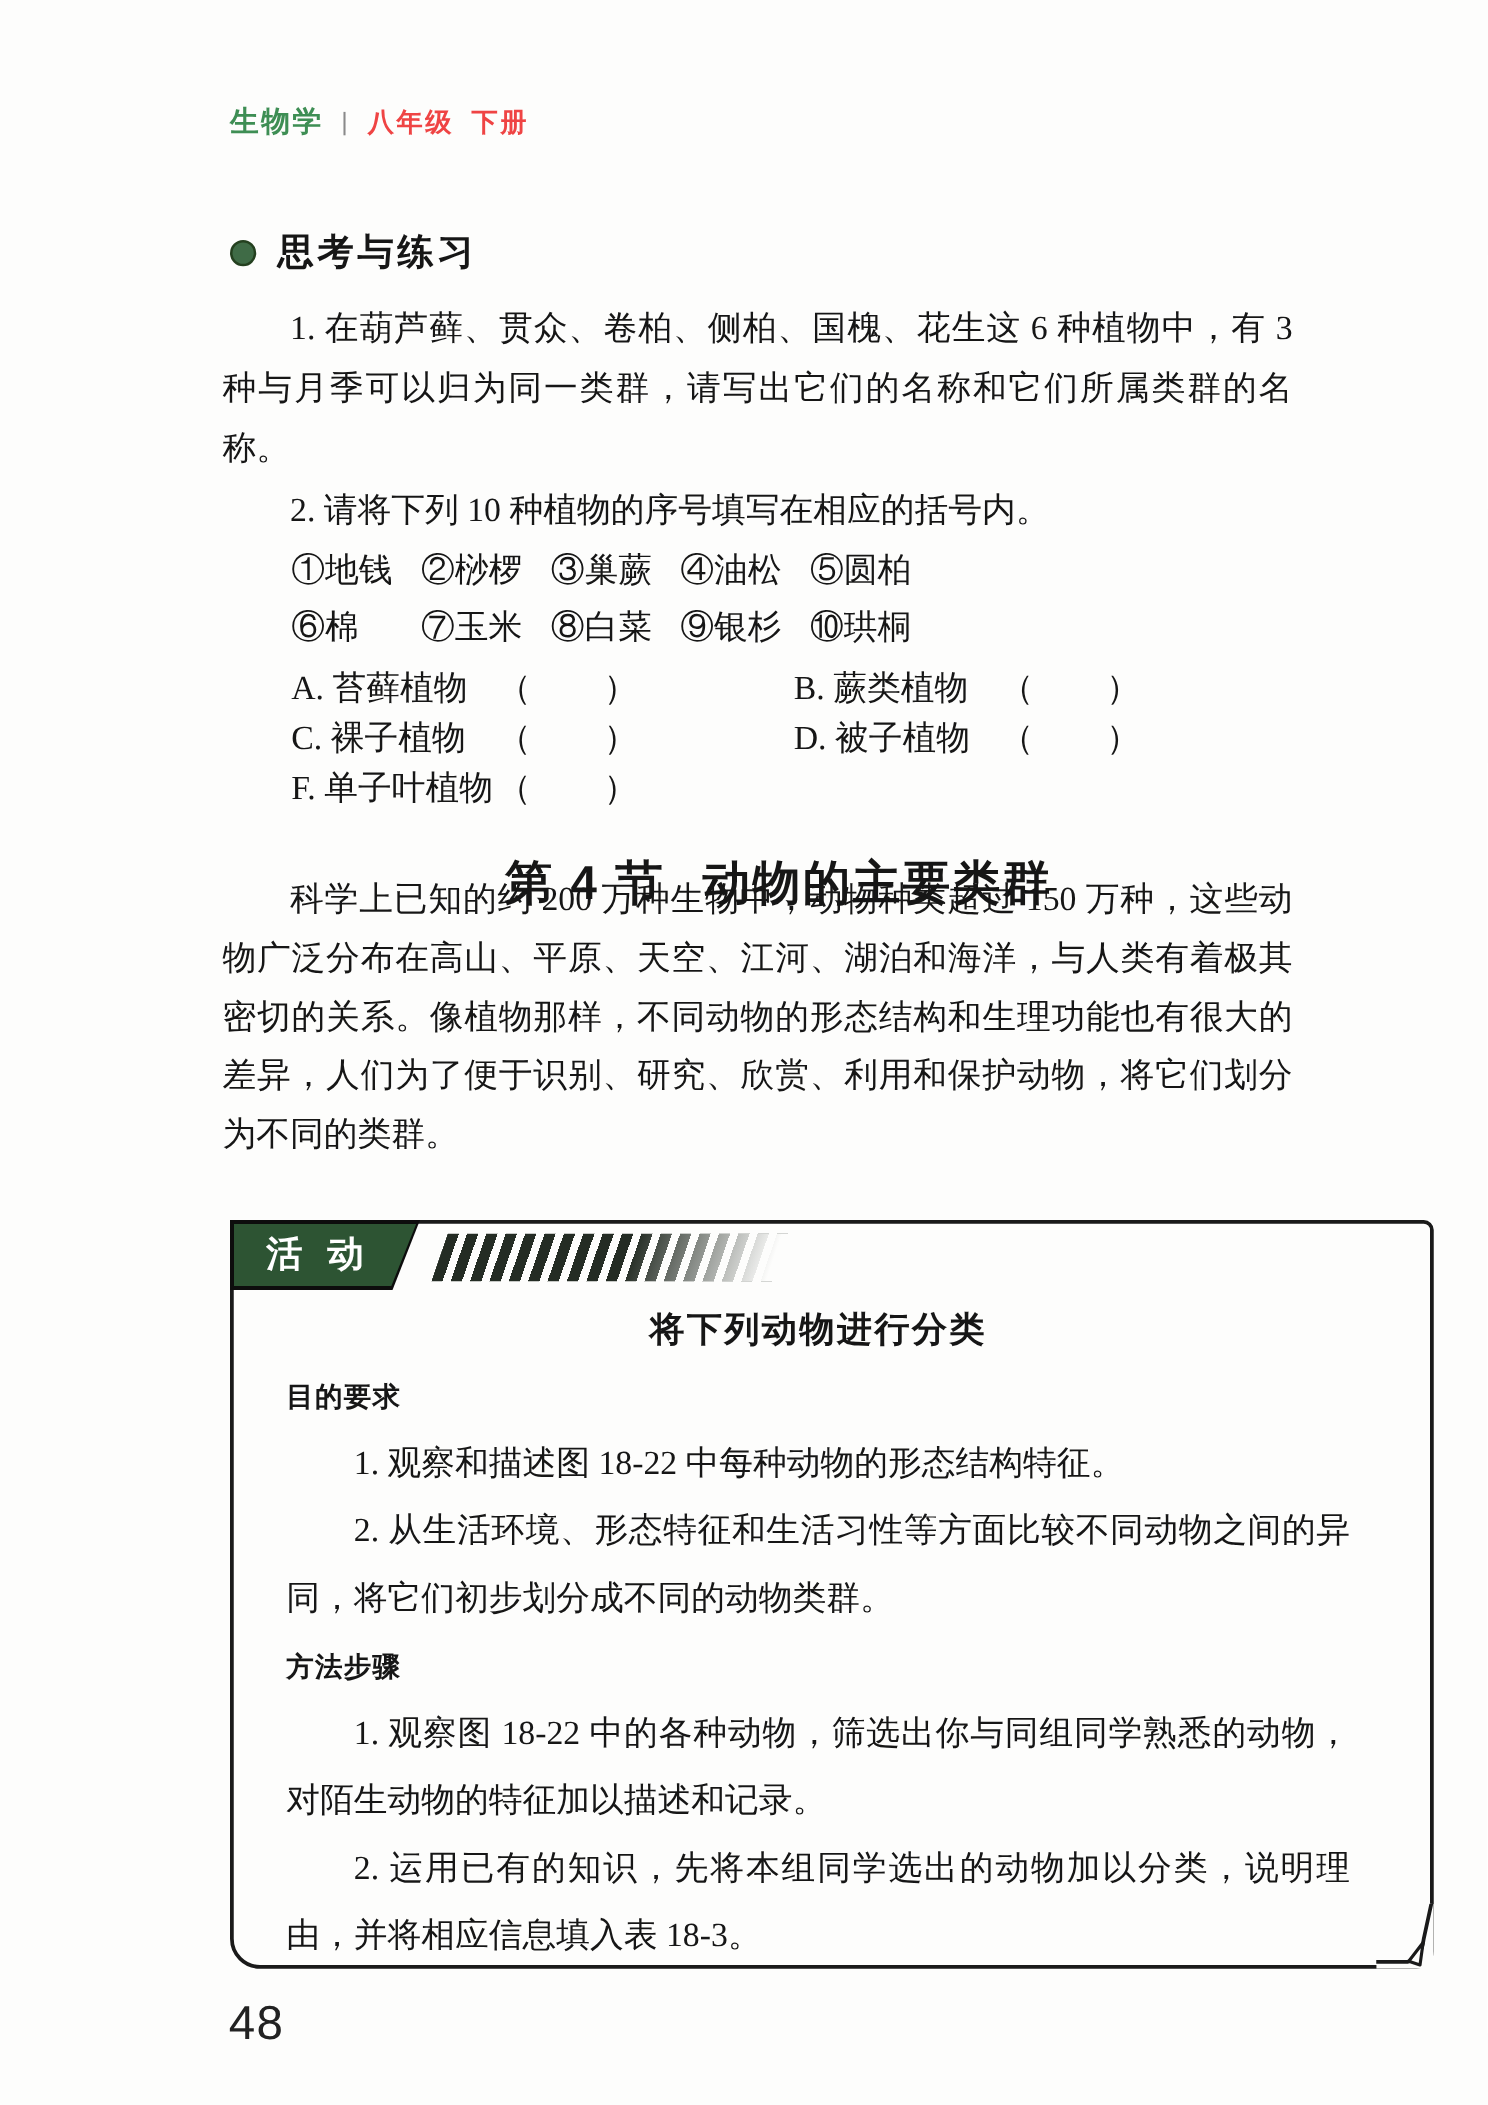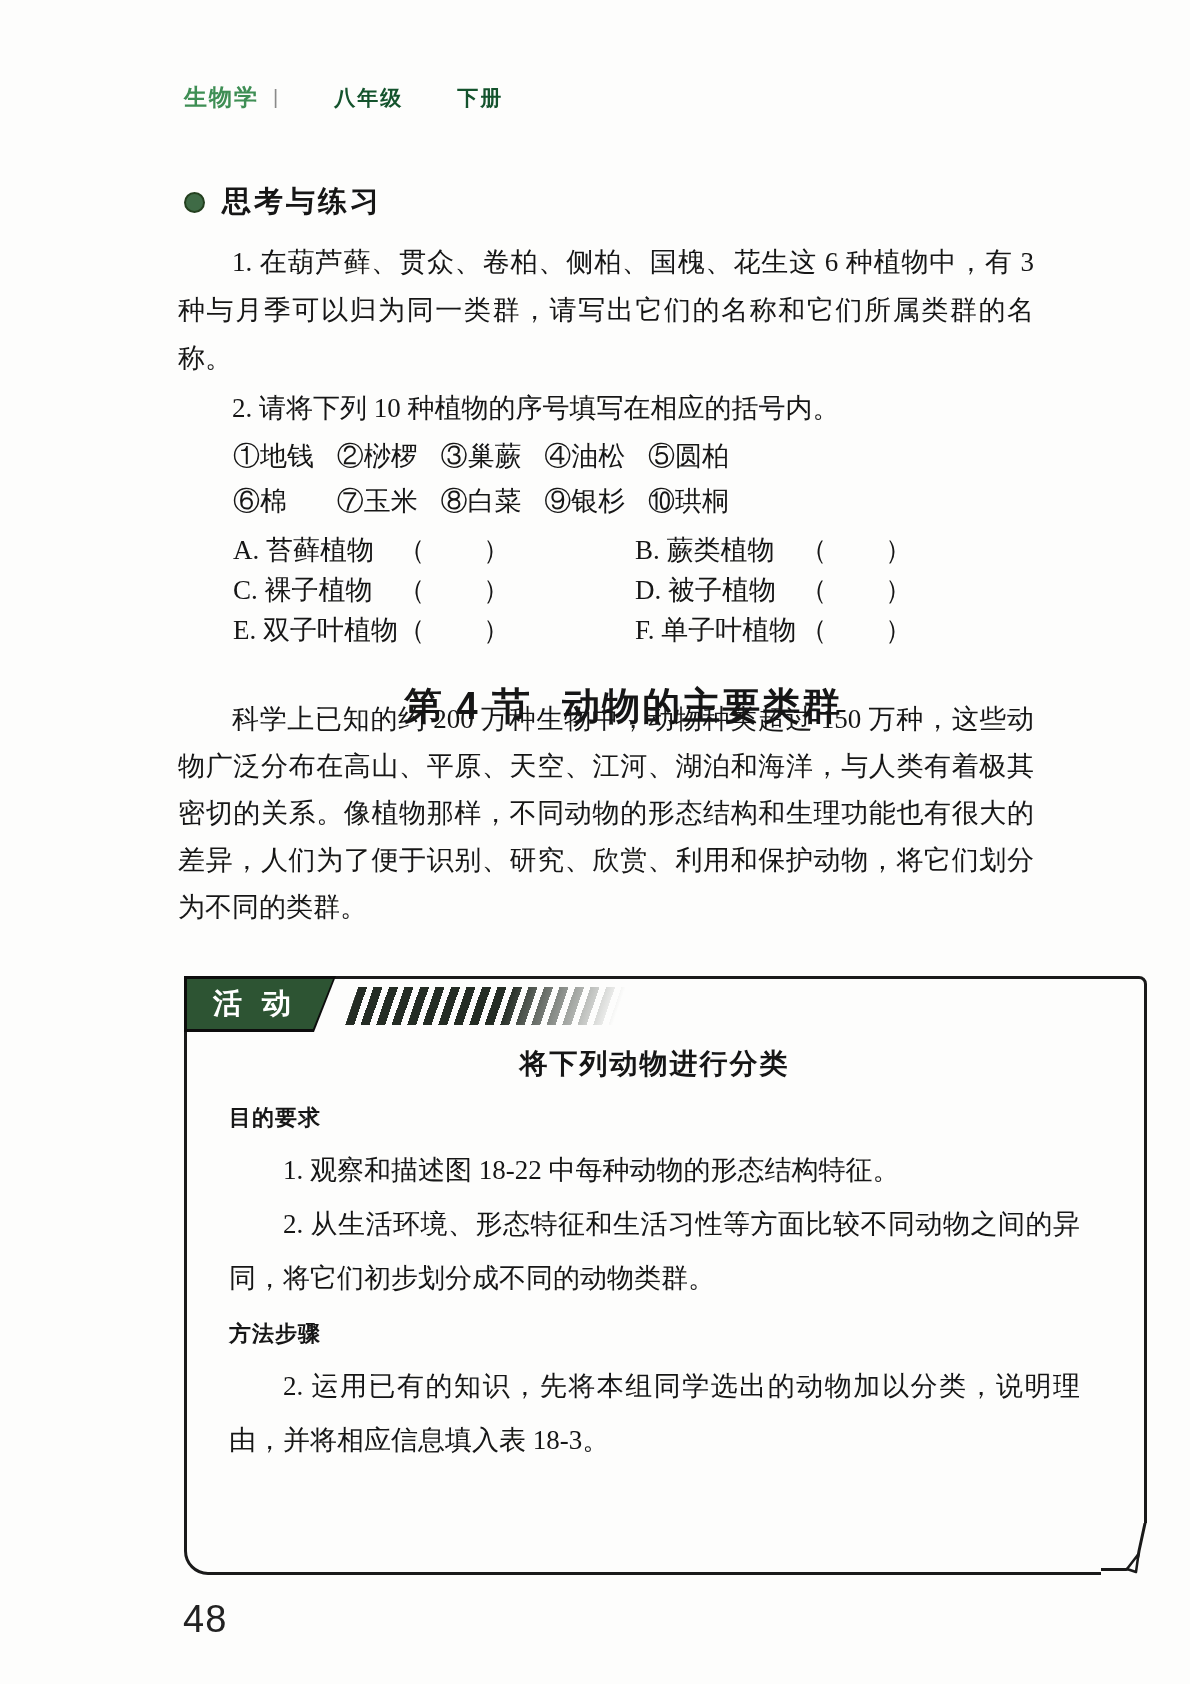--- a/index.html
+++ b/index.html
@@ -17,21 +17,21 @@
 
   
   .page-header{
     position:absolute;top:82px;left:184px;
     font-family:"Liberation Sans","DejaVu Sans",sans-serif;
     font-size:23px;font-weight:bold;letter-spacing:2px;
     display:flex;align-items:baseline;gap:14px;
   }
   .page-header .subject{color:var(--header-green);}
   .page-header .sep{color:#8a8a8a;font-weight:normal;font-size:20px;transform:translateY(-1px);}
-  .page-header .grade,.page-header .volume{color:#14532d;font-size:21px;margin-left:40px;}
+  .page-header .grade,.page-header .volume{color:#ef4444;font-size:21px;}
 
   
   .exercises{position:absolute;top:182px;left:178px;width:856px;font-size:27px;}
   .ex-heading{display:flex;align-items:center;margin-bottom:16px;}
   .bullet{
     width:17px;height:17px;border-radius:50%;
     background:var(--bullet-green);border:2px solid #24401f;
     margin:0 17px 0 6px;flex:0 0 auto;
   }
   .ex-heading-text{font-weight:bold;font-size:29px;letter-spacing:3px;}
@@ -151,23 +151,20 @@
       <div class="class-item">
         <span class="class-label">B. 蕨类植物</span><span>（</span><span class="answer-gap"></span><span>）</span>
       </div>
       <div class="class-item">
         <span class="class-label">C. 裸子植物</span><span>（</span><span class="answer-gap"></span><span>）</span>
       </div>
       <div class="class-item">
         <span class="class-label">D. 被子植物</span><span>（</span><span class="answer-gap"></span><span>）</span>
       </div>
       <div class="class-item">
-        <span class="class-label">E. 双子叶植物</span><span>（</span><span class="answer-gap"></span><span>）</span>
-      </div>
-      <div class="class-item">
         <span class="class-label">F. 单子叶植物</span><span>（</span><span class="answer-gap"></span><span>）</span>
       </div>
     </div>
   </section>
 
   <h1 class="section-title">
     <span>第 4 节</span><span class="t-gap"></span><span>动物的主要类群</span>
   </h1>
 
   <p class="para indent section-intro">科学上已知的约 200 万种生物中，动物种类超过 150 万种，这些动物广泛分布在高山、平原、天空、江河、湖泊和海洋，与人类有着极其密切的关系。像植物那样，不同动物的形态结构和生理功能也有很大的差异，人们为了便于识别、研究、欣赏、利用和保护动物，将它们划分为不同的类群。</p>
@@ -188,19 +185,20 @@
     </svg>
 
     <div class="activity-content">
       <h2 class="activity-title">将下列动物进行分类</h2>
 
       <h3>目的要求</h3>
       <p class="para indent">1. 观察和描述图 18-22 中每种动物的形态结构特征。</p>
       <p class="para indent">2. 从生活环境、形态特征和生活习性等方面比较不同动物之间的异同，将它们初步划分成不同的动物类群。</p>
 
       <h3>方法步骤</h3>
+      <p class="para indent">1. 观察图 18-22 中的各种动物，筛选出你与同组同学熟悉的动物，对陌生动物的特征加以描述和记录。</p>
       <p class="para indent">2. 运用已有的知识，先将本组同学选出的动物加以分类，说明理由，并将相应信息填入表 18-3。</p>
     </div>
   </div>
 
   <div class="page-number">48</div>
 
 </div>
 
 </body></html>

